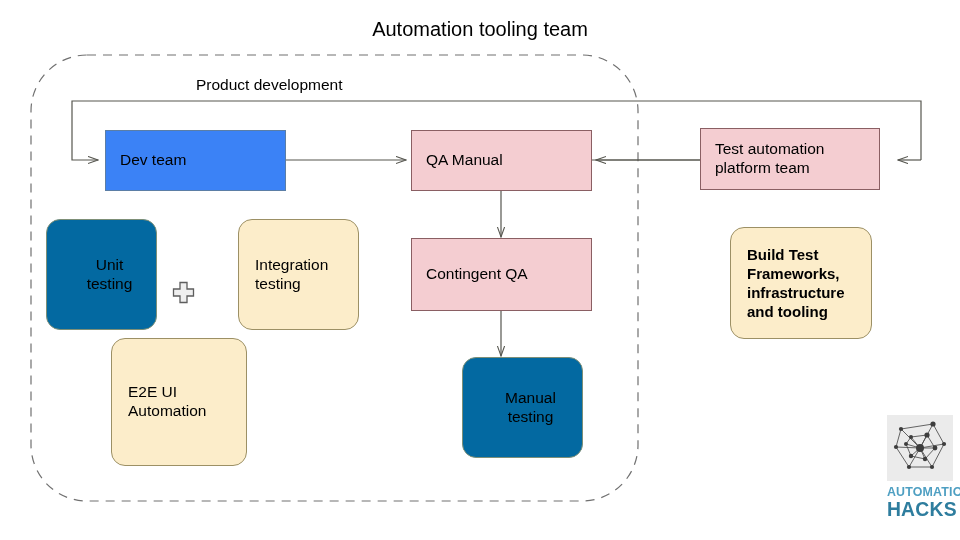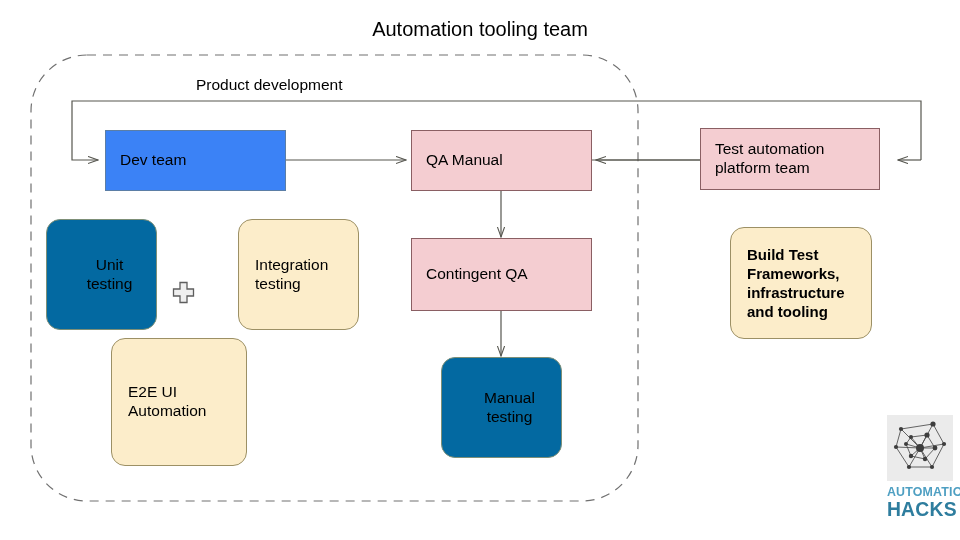--- a/index.html
+++ b/index.html
@@ -163,21 +163,21 @@
 
   <div class="node proc pink" style="left:700px; top:128px; width:180px; height:62px;">
     <span class="node-text">Test automation
 platform team</span>
   </div>
 
   <div class="node proc pink" style="left:411px; top:238px; width:181px; height:73px;">
     <span class="node-text">Contingent QA</span>
   </div>
 
-  <div class="node soft green" style="left:441px; top:357px; width:121px; height:101px;">
+  <div class="node soft green" style="left:462px; top:357px; width:121px; height:101px;">
     <span class="node-text">Manual
 testing</span>
   </div>
 
   <div class="node soft green" style="left:46px; top:219px; width:111px; height:111px;">
     <span class="node-text">Unit
 testing</span>
   </div>
 
   <div class="node soft yellow" style="left:216px; top:219px; width:121px; height:111px;margin-left:22px;">

